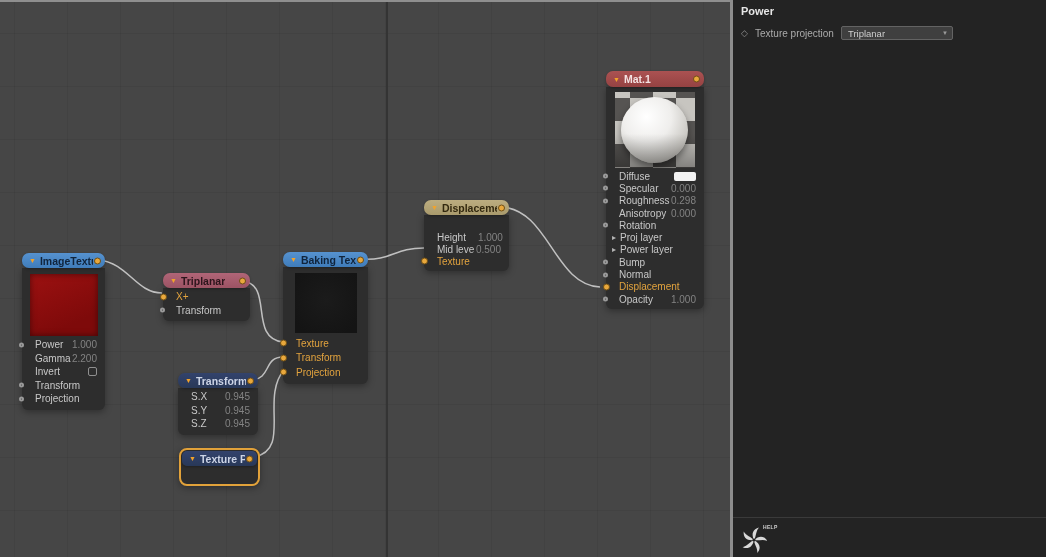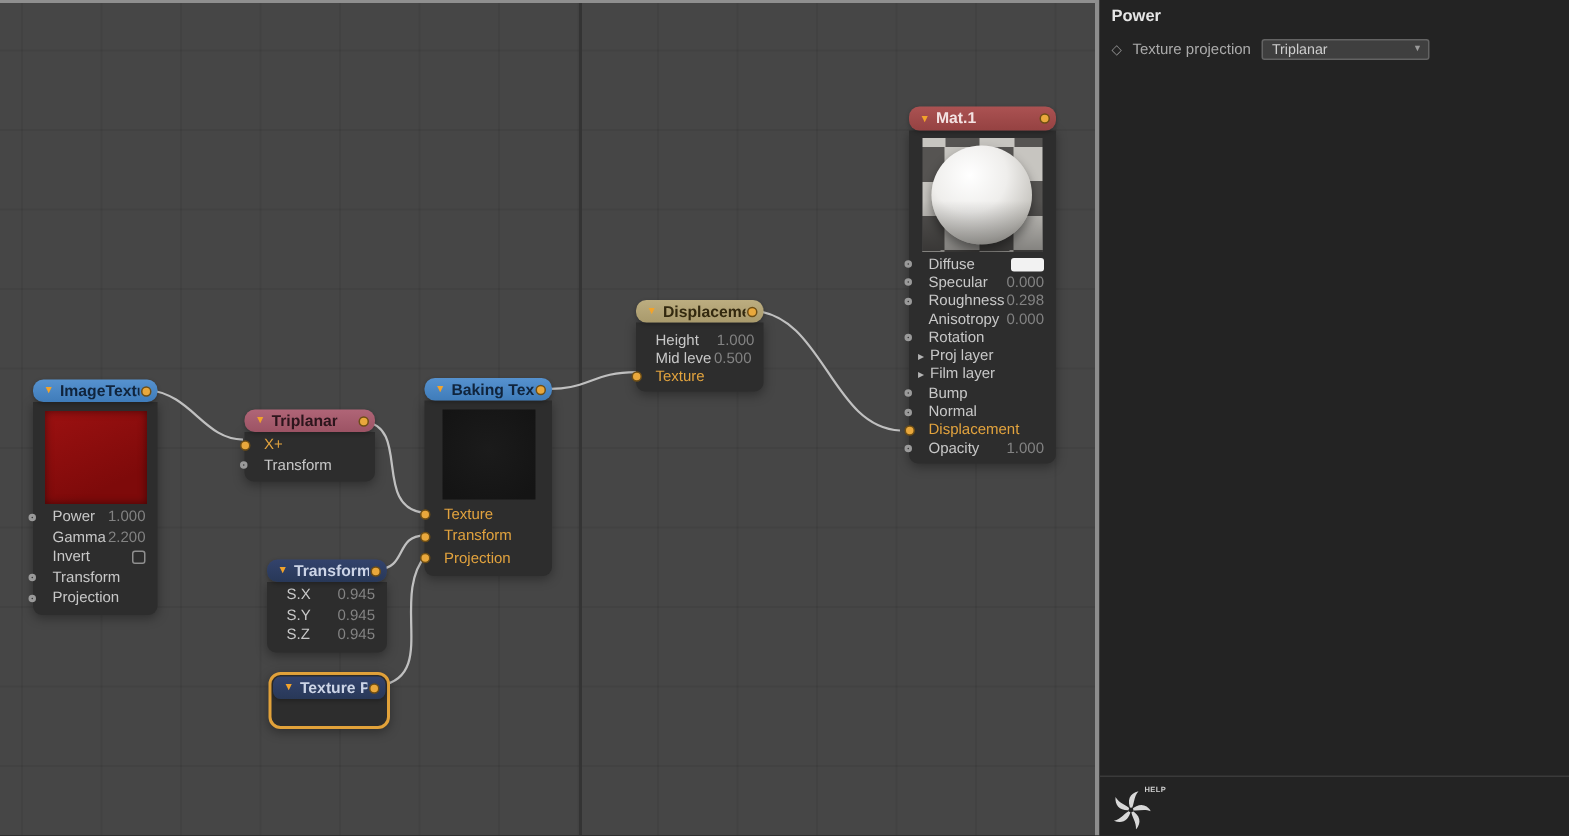--- a/index.html
+++ b/index.html
@@ -201,21 +201,21 @@
       </div>
     </div>
 
     <div class="node" style="left:424px; top:200px; width:85px;">
       <div class="hdr tan">
         <span class="tri">▼</span>
         <span class="ttl">Displacement</span>
         <span class="outsock"></span>
       </div>
       <div class="nbody">
-        <div class="row" style="height:12px; margin-top:4px;gap:12px;">
+        <div class="row" style="height:12px; margin-top:14px;gap:12px;">
           <span class="lbl">Height</span>
           <span class="val">1.000</span>
         </div>
         <div class="row" style="height:12px;">
           <span class="lbl">Mid leve</span>
           <span class="val">0.500</span>
         </div>
         <div class="row orange" style="height:12px;">
           <span class="sock orange"></span>
           <span class="lbl">Texture</span>
@@ -256,21 +256,21 @@
         <div class="row" style="height:12.3px;">
           <span class="sock gray"></span>
           <span class="lbl">Rotation</span>
         </div>
         <div class="row" style="height:12.3px;">
           <span class="arr">▸</span>
           <span class="lbl">Proj layer</span>
         </div>
         <div class="row" style="height:12.3px;">
           <span class="arr">▸</span>
-          <span class="lbl">Film layer</span>
+          <span class="lbl">Power layer</span>
         </div>
         <div class="row" style="height:12.3px;">
           <span class="sock gray"></span>
           <span class="lbl">Bump</span>
         </div>
         <div class="row" style="height:12.3px;">
           <span class="sock gray"></span>
           <span class="lbl">Normal</span>
         </div>
         <div class="row orange" style="height:12.3px;">

